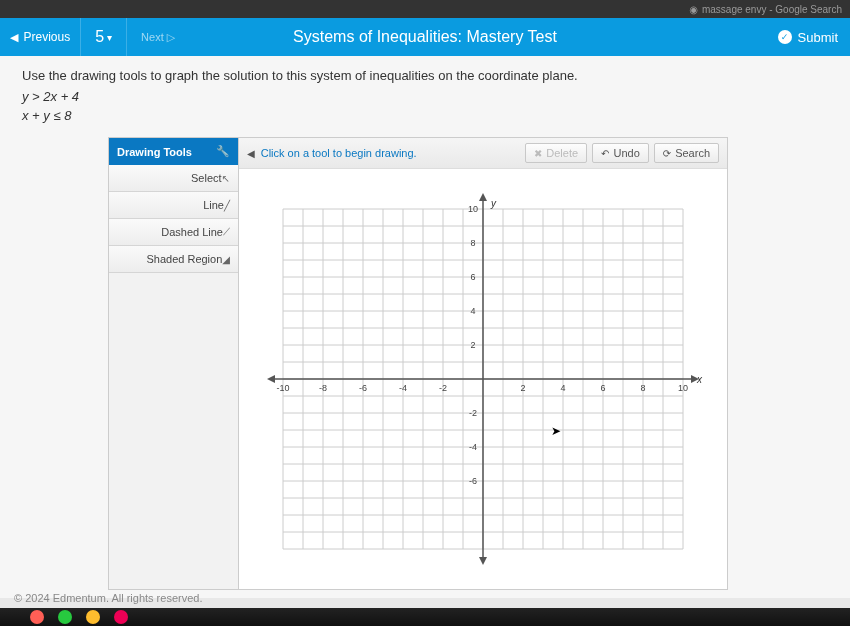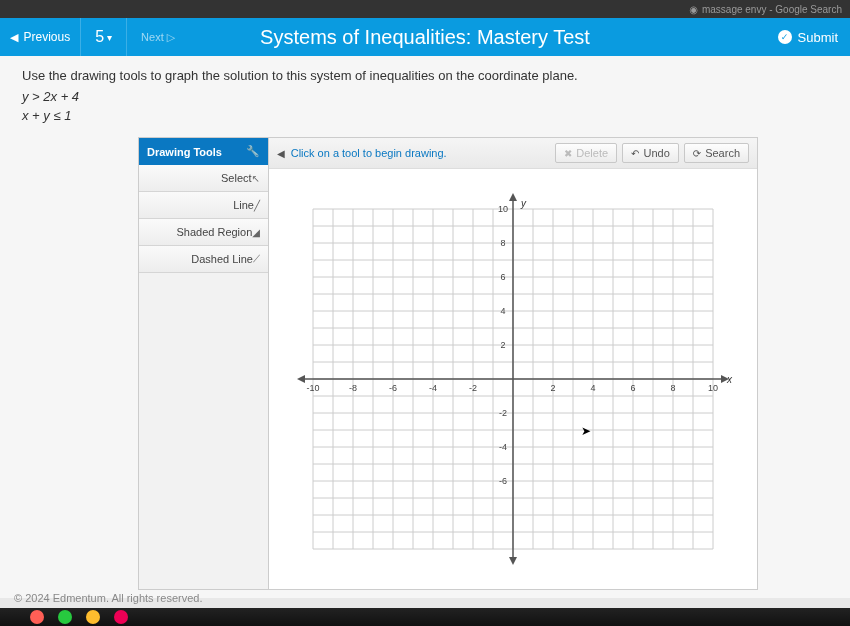--- a/index.html
+++ b/index.html
@@ -7,30 +7,30 @@
 
 .topbar { height: 18px; background: #333; color: #999; font-size: 10px; display: flex; justify-content: flex-end; align-items: center; padding: 0 8px; }
 .topbar span { margin-left: 4px; }
 
 .header { background: #0a9be0; height: 38px; display: flex; align-items: center; color: #fff; position: relative; }
 .prev-btn { display: flex; align-items: center; padding: 0 10px; font-size: 12px; height: 100%; border-right: 1px solid rgba(255,255,255,0.2); }
 .prev-btn .arrow { margin-right: 5px; font-size: 11px; }
 .page-num { padding: 0 14px; font-size: 16px; display: flex; align-items: center; height: 100%; border-right: 1px solid rgba(255,255,255,0.2); }
 .page-num .chev { font-size: 10px; margin-left: 3px; }
 .next-area { padding: 0 14px; opacity: 0.6; font-size: 11px; }
-.title { position: absolute; left: 50%; transform: translateX(-50%); font-size: 20px; font-weight: 400; }
+.title { position: absolute; left: 50%; transform: translateX(-50%); font-size: 16px; font-weight: 400; }
 .submit { margin-left: auto; padding: 0 12px; font-size: 13px; display: flex; }
 .submit::before { content: "✓"; background: #fff; color: #0a9be0; border-radius: 50%; width: 14px; height: 14px; display: inline-flex; align-items: center; justify-content: center; font-size: 9px; margin-right: 6px; }
 
 .content { padding: 12px 22px 8px; background: #f6f6f6; }
 .instruction { font-size: 13px; color: #333; margin-bottom: 6px; }
 .eqs { font-size: 13px; font-style: italic; color: #333; }
 .eq { margin-bottom: 4px; }
 
-.workarea { display: flex; margin: 14px 0 0 116px; background: #fff; border: 1px solid #ccc; width: 620px; }
+.workarea { display: flex; margin: 14px 0 0 86px; background: #fff; border: 1px solid #ccc; width: 620px; }
 
 .tools { width: 130px; border-right: 1px solid #ccc; background: #f2f2f2; }
 .tool-head { background: #0a78c2; color: #fff; font-size: 11px; font-weight: bold; padding: 7px 8px; display: flex; justify-content: space-between; align-items: center; }
 .wrench { font-size: 11px; }
 .tool-item { font-size: 11px; padding: 7px 8px; border-bottom: 1px solid #d5d5d5; background: linear-gradient(#fafafa,#ededed); display: flex; justify-content: flex-end; align-items: center; color: #444; }
 .tool-icon { font-size: 10px; color: #666; }
 
 .canvas-area { flex: 1; display: flex; flex-direction: column; }
 .toolbar { display: flex; align-items: center; padding: 5px 8px; border-bottom: 1px solid #ddd; background: linear-gradient(#f5f5f5,#e9e9e9); font-size: 11px; }
 .toolbar .tri { color: #555; margin-right: 6px; font-size: 10px; }
@@ -76,44 +76,44 @@
   <div class="title">Systems of Inequalities: Mastery Test</div>
   <div class="submit">
     <span>Submit</span>
   </div>
 </div>
 
 <div class="content">
   <div class="instruction">Use the drawing tools to graph the solution to this system of inequalities on the coordinate plane.</div>
   <div class="eqs">
     <div class="eq">y &gt; 2x + 4</div>
-    <div class="eq">x + y ≤ 1</div>
+    <div class="eq">x + y ≤ 8</div>
   </div>
 
   <div class="workarea">
     <div class="tools">
       <div class="tool-head">
         <span>Drawing Tools</span>
         <span class="wrench">🔧</span>
       </div>
       <div class="tool-item">
         <span>Select</span>
         <span class="tool-icon">↖</span>
       </div>
       <div class="tool-item">
         <span>Line</span>
         <span class="tool-icon">╱</span>
       </div>
       <div class="tool-item">
+        <span>Dashed Line</span>
+        <span class="tool-icon">⟋</span>
+      </div>
+      <div class="tool-item">
         <span>Shaded Region</span>
         <span class="tool-icon">◢</span>
-      </div>
-      <div class="tool-item">
-        <span>Dashed Line</span>
-        <span class="tool-icon">⟋</span>
       </div>
     </div>
 
     <div class="canvas-area">
       <div class="toolbar">
         <span class="tri">◀</span>
         <span class="hint">Click on a tool to begin drawing.</span>
         <div class="tbtn disabled">
           <span class="ic">✖</span>
           <span>Delete</span>

